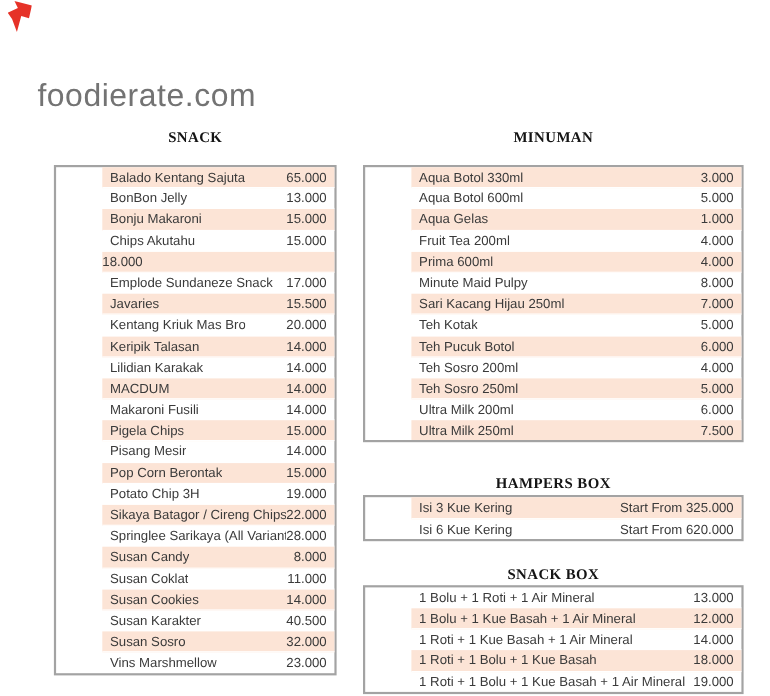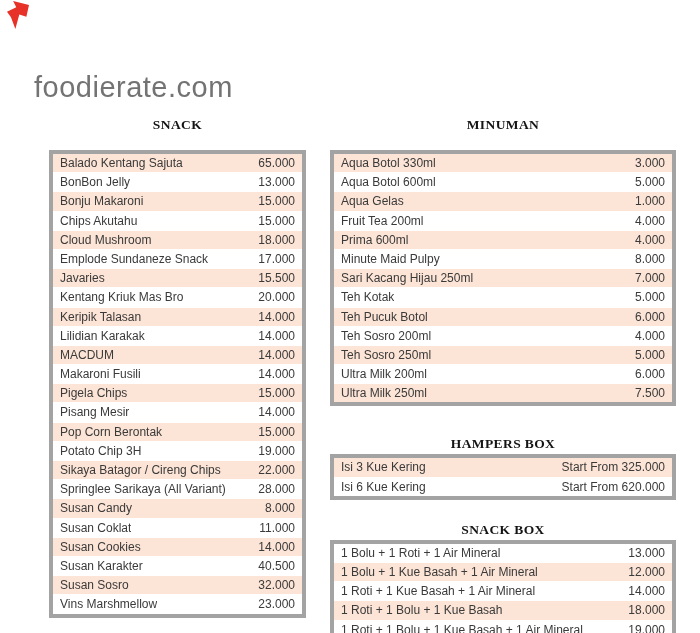--- a/index.html
+++ b/index.html
@@ -25,22 +25,23 @@
   .col{position:absolute;top:117px;}
   .col-left{left:49px;width:257px;}
   .col-right{left:330px;width:346px;}
   .sec-title{
     font-family:"Liberation Serif", serif;
     font-weight:bold;font-size:13.5px;color:#141414;
     text-align:center;letter-spacing:.4px;
     height:16px;line-height:16px;margin-bottom:17px;
   }
   .menu-table{
-    border:4px solid #a3a3a3;
+    border:2px solid #a3a3a3;
     background:#ffffff;
+    padding-left:42px;
   }
   .row{
     display:flex;justify-content:space-between;align-items:center;
     height:18.2px;line-height:18.2px;
     border-bottom:1px solid #ffffff;
     font-size:12px;color:#3a3a3a;
     white-space:nowrap;
   }
   .row:last-child{border-bottom:none;}
   .shade-odd .row:nth-child(odd){background:#fce4d6;}
@@ -73,21 +74,20 @@
         </div>
         <div class="row">
           <span class="cell name">Bonju Makaroni</span>
           <span class="cell price">15.000</span>
         </div>
         <div class="row">
           <span class="cell name">Chips Akutahu</span>
           <span class="cell price">15.000</span>
         </div>
         <div class="row">
-          <span class="cell name">Cloud Mushroom</span>
           <span class="cell price">18.000</span>
         </div>
         <div class="row">
           <span class="cell name">Emplode Sundaneze Snack</span>
           <span class="cell price">17.000</span>
         </div>
         <div class="row">
           <span class="cell name">Javaries</span>
           <span class="cell price">15.500</span>
         </div>

